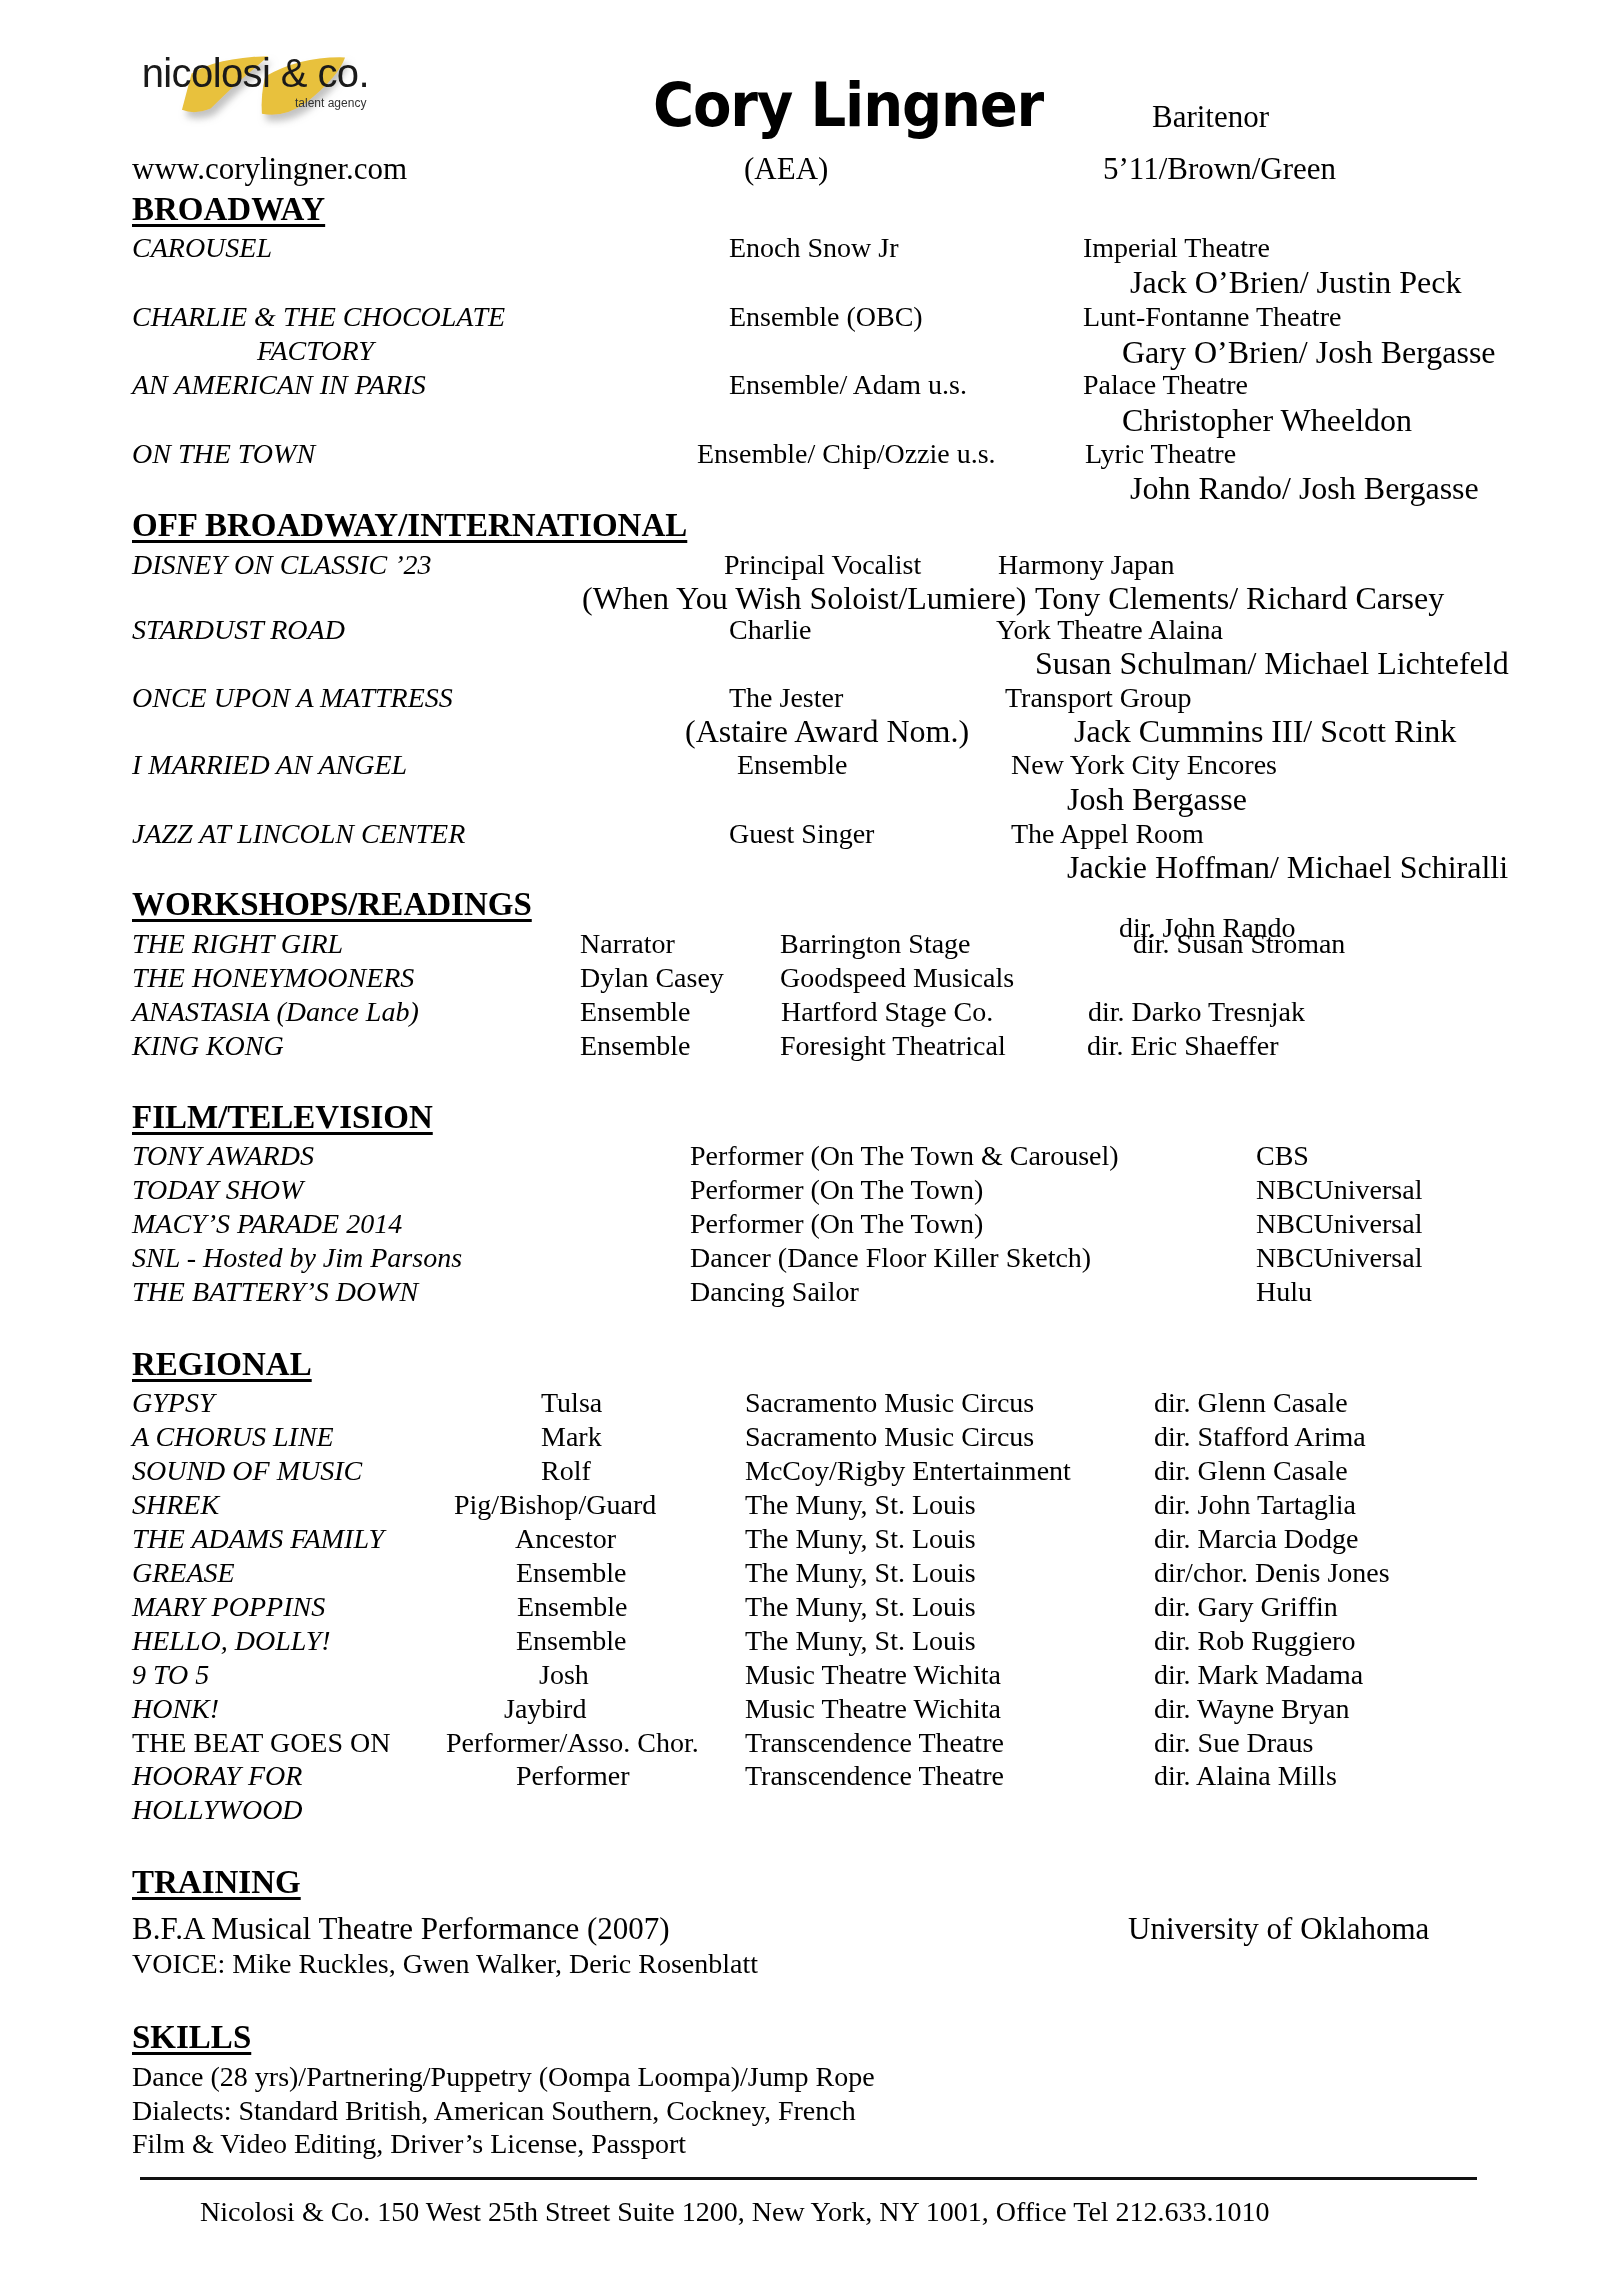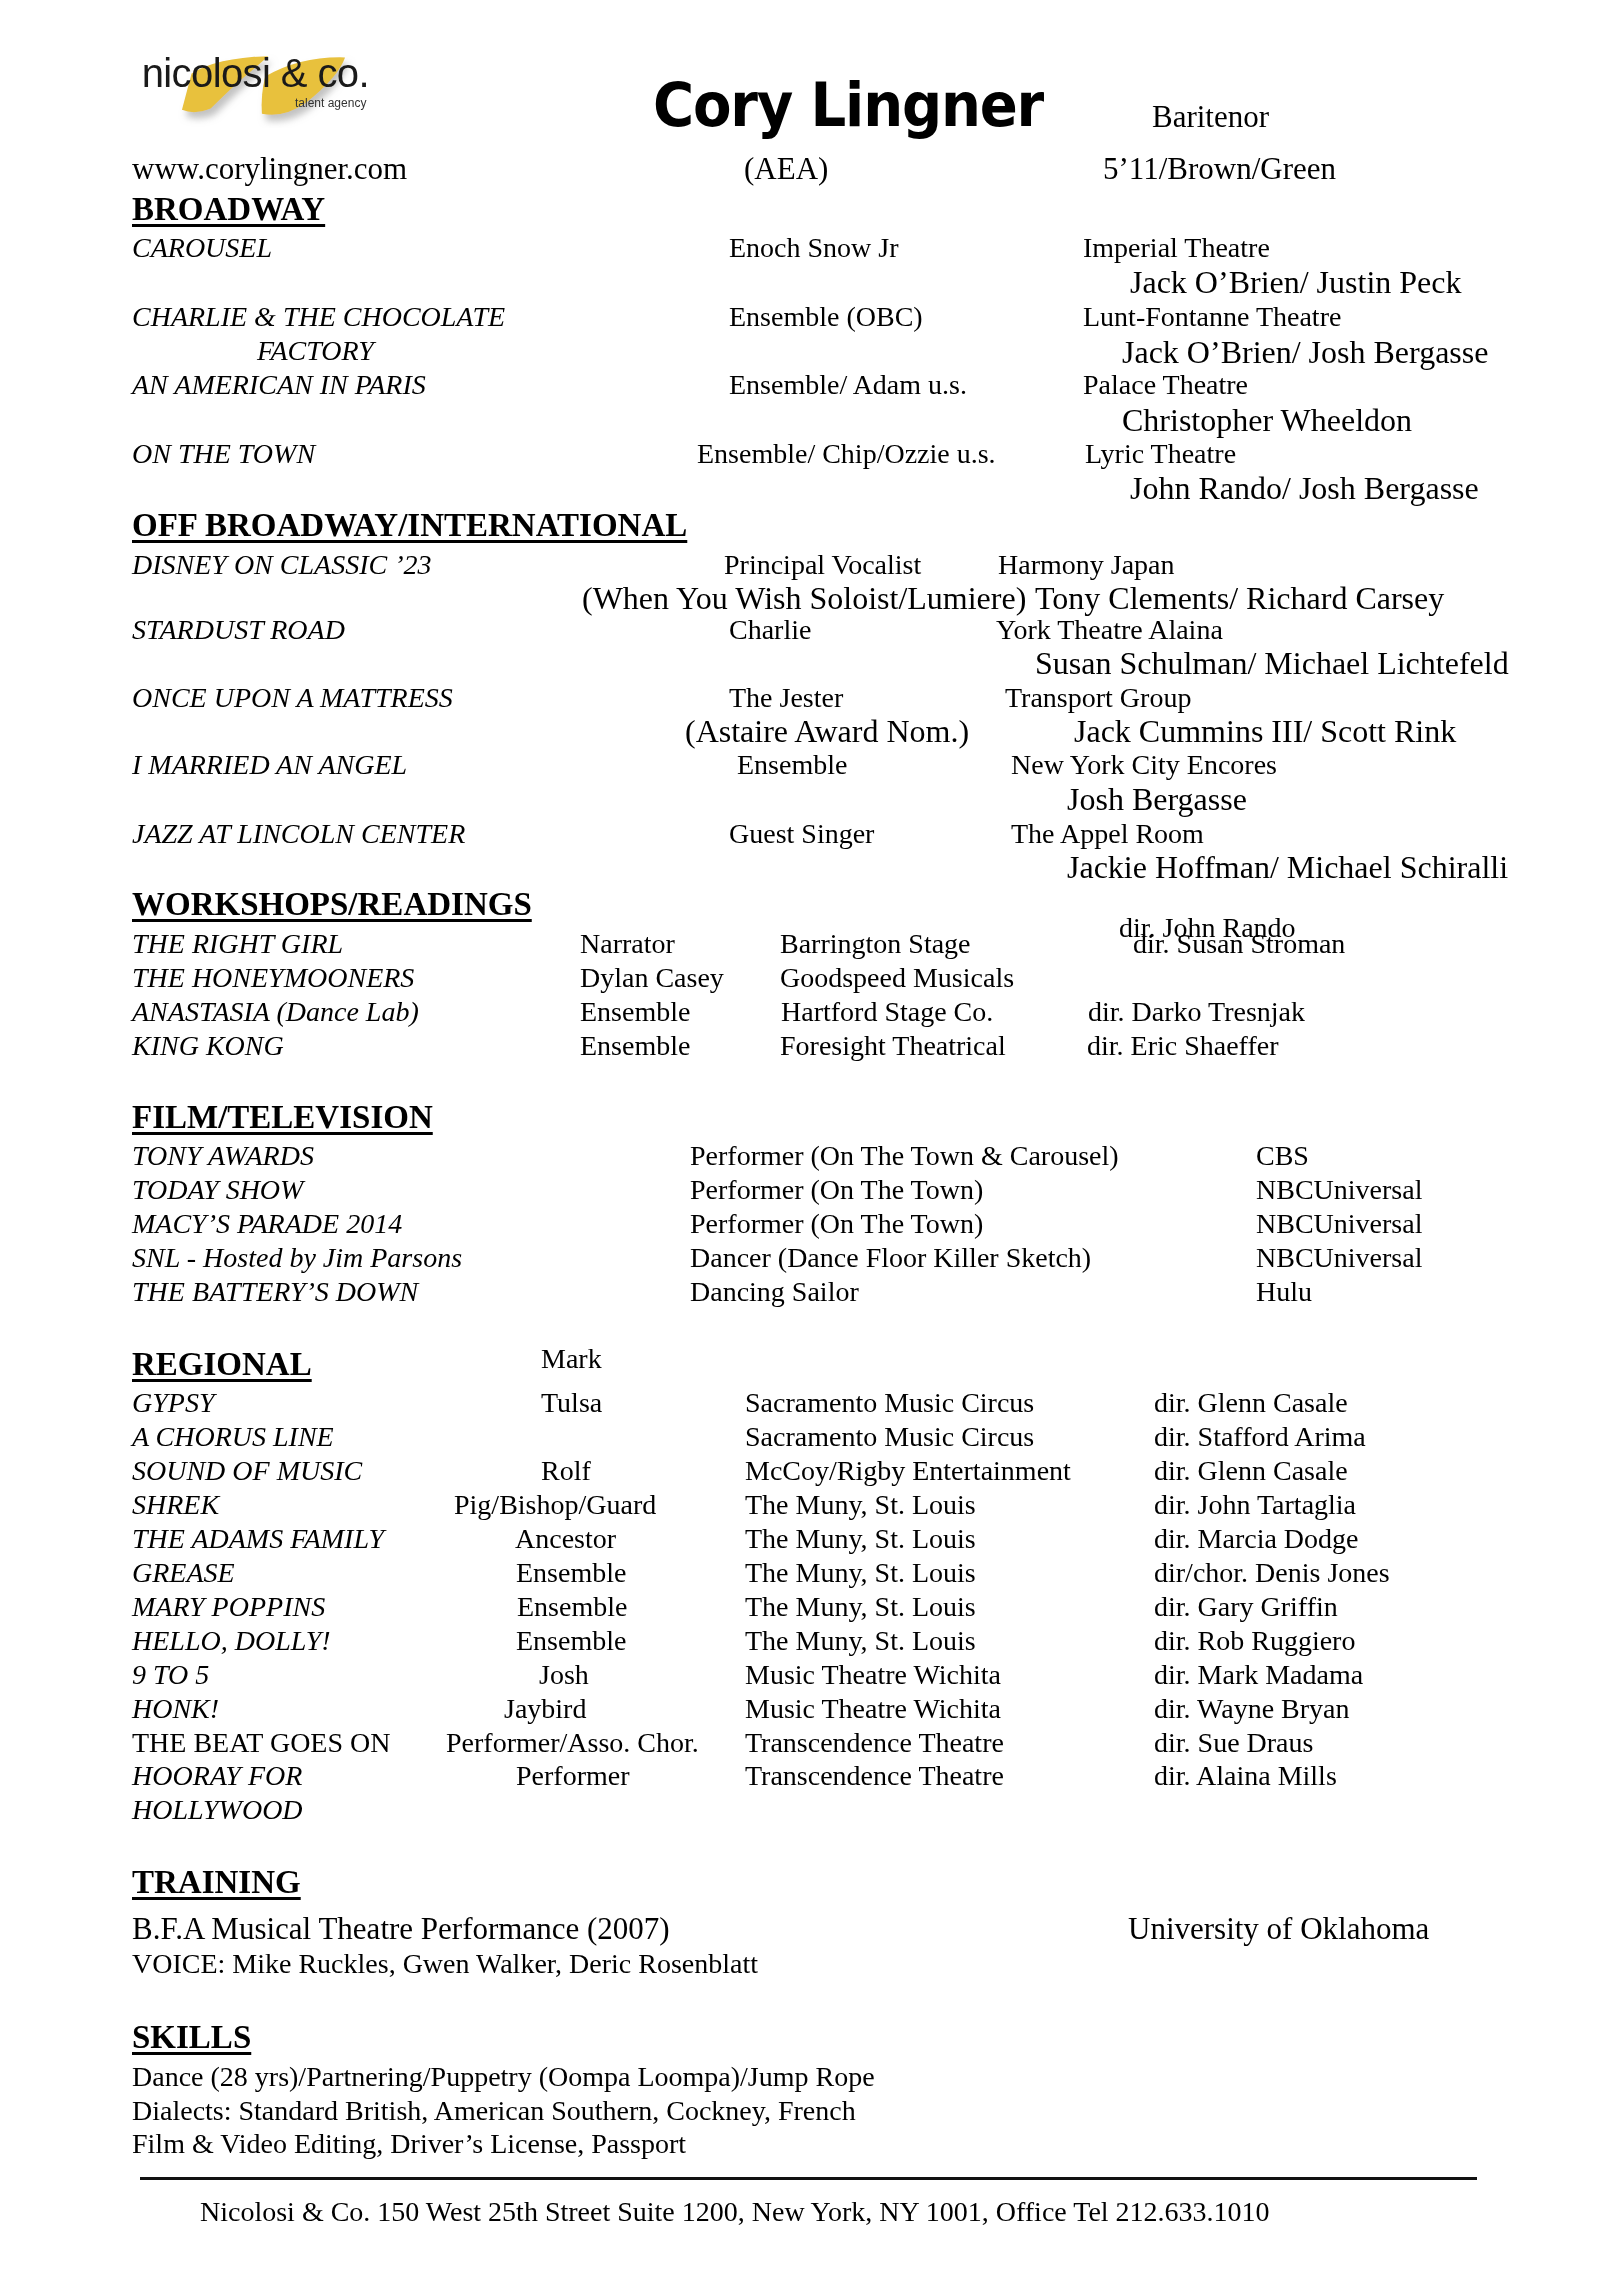--- a/index.html
+++ b/index.html
@@ -48,21 +48,21 @@
 <div>
   <div class="abs t44 it" style="left:132px; top:232px;">CAROUSEL</div>
   <div class="abs t44" style="left:729px; top:232px;">Enoch Snow Jr</div>
   <div class="abs t44" style="left:1083px; top:232px;">Imperial Theatre</div>
   <div class="abs t38" style="left:1130px; top:269px;">Jack O’Brien/ Justin Peck</div>
 
   <div class="abs t44 it" style="left:132px; top:301px;">CHARLIE &amp; THE CHOCOLATE</div>
   <div class="abs t44 it" style="left:257px; top:335px;">FACTORY</div>
   <div class="abs t44" style="left:729px; top:301px;">Ensemble (OBC)</div>
   <div class="abs t44" style="left:1083px; top:301px;">Lunt-Fontanne Theatre</div>
-  <div class="abs t38" style="left:1122px; top:339px;">Jack O’Brien/ Josh Bergasse</div>
+  <div class="abs t38" style="left:1122px; top:339px;">Gary O’Brien/ Josh Bergasse</div>
 
   <div class="abs t44 it" style="left:132px; top:369px;">AN AMERICAN IN PARIS</div>
   <div class="abs t44" style="left:729px; top:369px;">Ensemble/ Adam u.s.</div>
   <div class="abs t44" style="left:1083px; top:369px;">Palace Theatre</div>
   <div class="abs t38" style="left:1122px; top:407px;">Christopher Wheeldon</div>
 
   <div class="abs t44 it" style="left:132px; top:438px;">ON THE TOWN</div>
   <div class="abs t44" style="left:697px; top:438px;">Ensemble/ Chip/Ozzie u.s.</div>
   <div class="abs t44" style="left:1085px; top:438px;">Lyric Theatre</div>
   <div class="abs t38" style="left:1130px; top:475px;">John Rando/ Josh Bergasse</div>
@@ -145,21 +145,21 @@
 </div>
 
 <div class="abs sect" style="left:132px; top:1346px;">REGIONAL</div>
 <div>
   <div class="abs t44 it" style="left:132px; top:1387px;">GYPSY</div>
   <div class="abs t44" style="left:541px; top:1387px;">Tulsa</div>
   <div class="abs t44" style="left:745px; top:1387px;">Sacramento Music Circus</div>
   <div class="abs t44" style="left:1154px; top:1387px;">dir. Glenn Casale</div>
 
   <div class="abs t44 it" style="left:132px; top:1421px;">A CHORUS LINE</div>
-  <div class="abs t44" style="left:541px; top:1343px;text-align:center;">Mark</div>
+  <div class="abs t44" style="left:541px; top:1421px;text-align:center;">Mark</div>
   <div class="abs t44" style="left:745px; top:1421px;">Sacramento Music Circus</div>
   <div class="abs t44" style="left:1154px; top:1421px;text-align:center;">dir. Stafford Arima</div>
 
   <div class="abs t44 it" style="left:132px; top:1455px;">SOUND OF MUSIC</div>
   <div class="abs t44" style="left:541px; top:1455px;">Rolf</div>
   <div class="abs t44" style="left:745px; top:1455px;">McCoy/Rigby Entertainment</div>
   <div class="abs t44" style="left:1154px; top:1455px;">dir. Glenn Casale</div>
 
   <div class="abs t44 it" style="left:132px; top:1489px;">SHREK</div>
   <div class="abs t44" style="left:454px; top:1489px;">Pig/Bishop/Guard</div>

